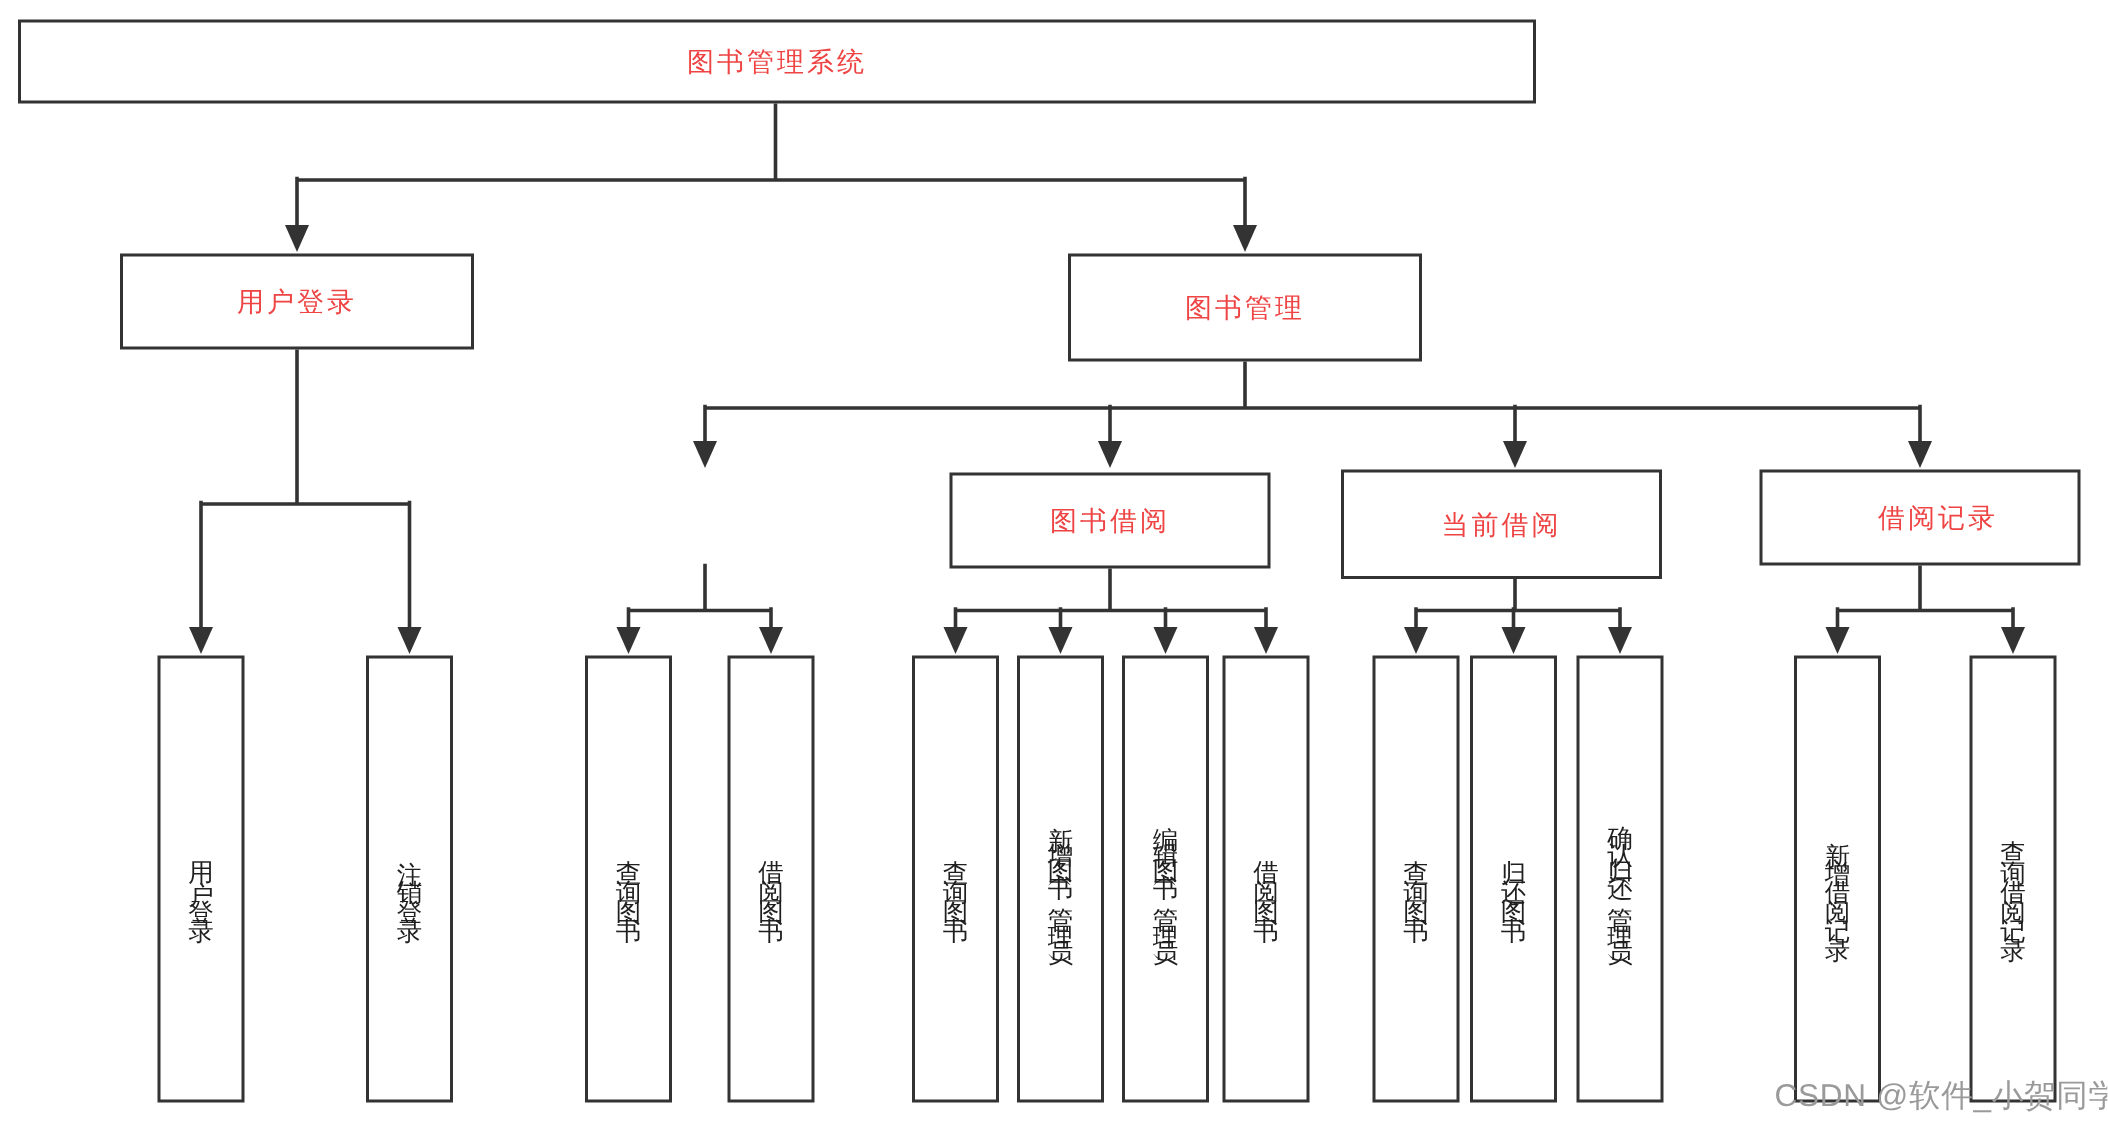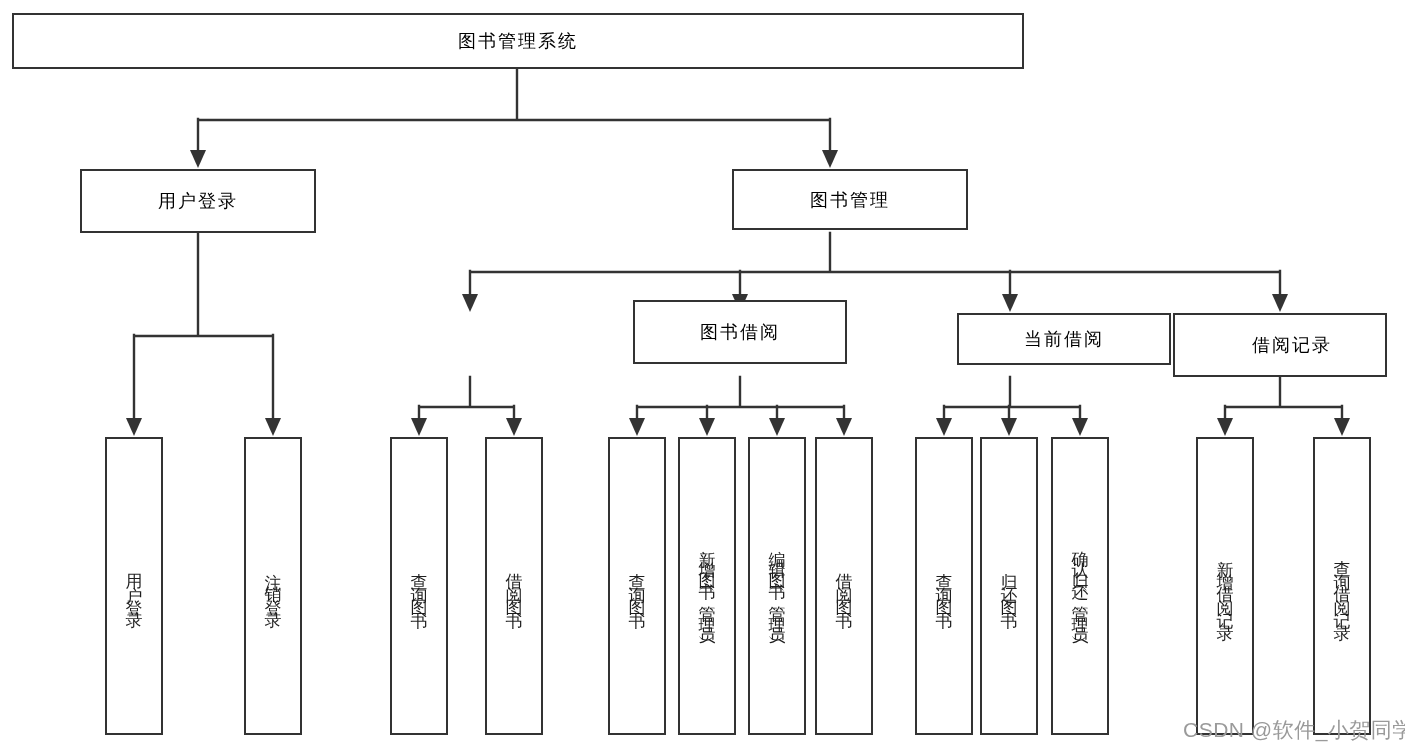--- a/index.html
+++ b/index.html
@@ -33,21 +33,21 @@
   .hnode {
     position: absolute;
     box-sizing: border-box;
     background: #ffffff;
     border: 2.5px solid #333333;
     display: flex;
     align-items: center;
     justify-content: center;
     font-size: 18px;
     letter-spacing: 2px;
-    color: #000000;
+    color: #ef4444;
     z-index: 1;
     white-space: nowrap;
   }
   .leaf {
     position: absolute;
     box-sizing: border-box;
     top: 437px;
     width: 58px;
     height: 298px;
     background: #ffffff;
@@ -116,24 +116,24 @@
       <polygon points="1001,418 1017,418 1009,436"></polygon>
       <polygon points="1072,418 1088,418 1080,436"></polygon>
       <polygon points="1217,418 1233,418 1225,436"></polygon>
       <polygon points="1334,418 1350,418 1342,436"></polygon>
     </g>
   </svg>
 
   <div class="hnode" style="left:12px; top:13px; width:1012px; height:56px;">图书管理系统</div>
 
   <div class="hnode" style="left:80px; top:169px; width:236px; height:64px;">用户登录</div>
-  <div class="hnode" style="left:732px; top:169px; width:236px; height:61px;">图书管理</div>
+  <div class="hnode" style="left:712px; top:169px; width:236px; height:72px;">图书管理</div>
 
-  <div class="hnode" style="left:633px; top:300px; width:214px; height:64px;">图书借阅</div>
-  <div class="hnode" style="left:957px; top:313px; width:214px; height:52px;">当前借阅</div>
+  <div class="hnode" style="left:633px; top:315px; width:214px; height:64px;">图书借阅</div>
+  <div class="hnode" style="left:894px; top:313px; width:214px; height:73px;">当前借阅</div>
   <div class="hnode" style="left:1173px; top:313px; width:214px; height:64px;padding-left:24px;">借阅记录</div>
 
   <div class="leaf" style="left:105px;">用户登录</div>
   <div class="leaf" style="left:244px;">注销登录</div>
 
   <div class="leaf" style="left:390px;">查询图书</div>
   <div class="leaf" style="left:485px;">借阅图书</div>
 
   <div class="leaf" style="left:608px;">查询图书</div>
   <div class="leaf" style="left:678px; letter-spacing:11px;">新增图书（管理员）</div>

